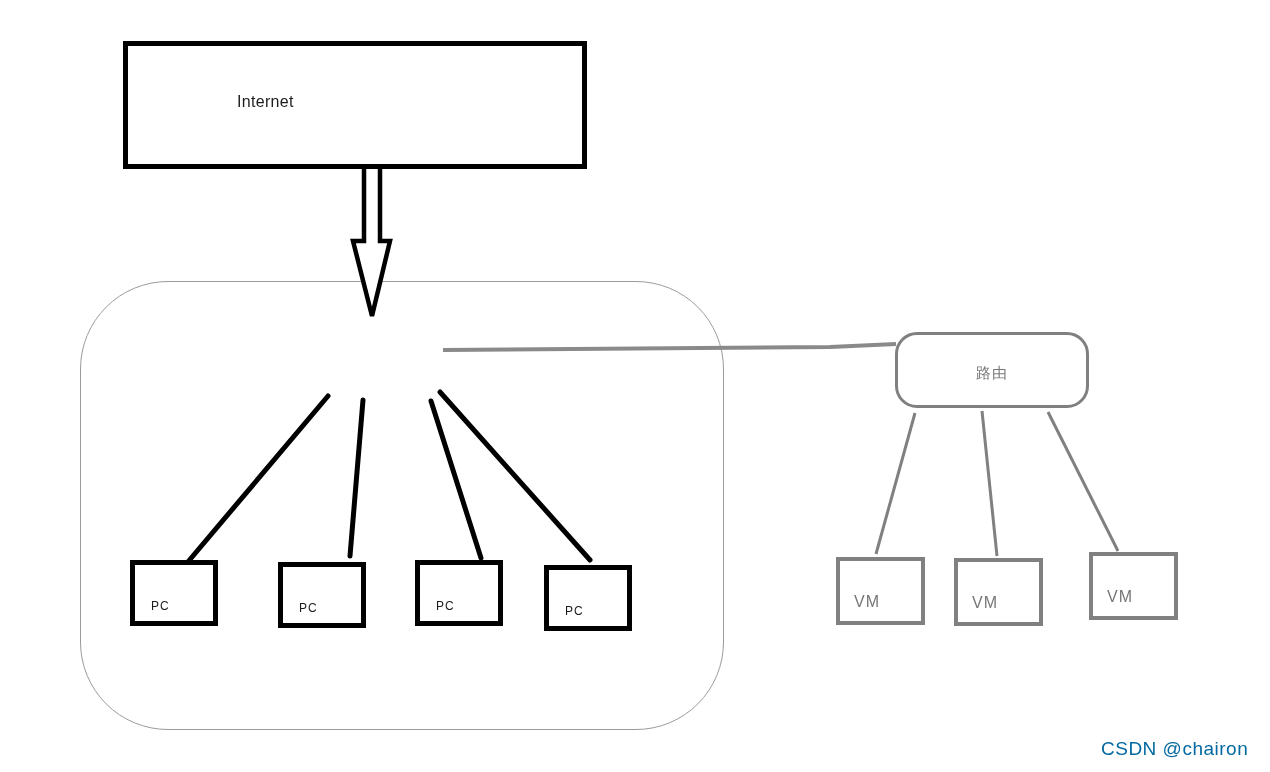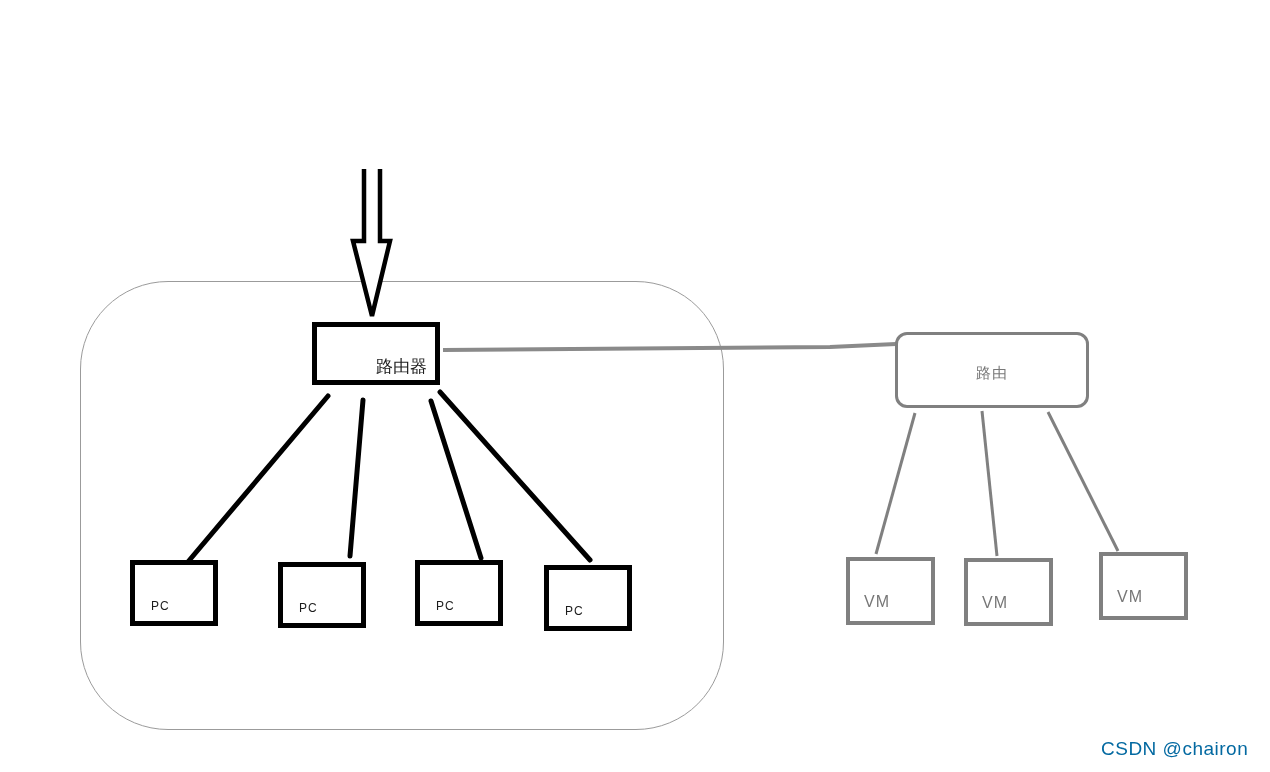--- a/index.html
+++ b/index.html
@@ -6,38 +6,38 @@
   .canvas{
     position:relative;
     width:1270px;height:772px;
     background:#ffffff;
     font-family:"Liberation Sans", sans-serif;
     overflow:hidden;
   }
   .layer{position:absolute;left:0;top:0;}
   .node{position:absolute;background:#ffffff;box-sizing:border-box;}
   .black-node{border:5px solid #000000;color:#1c1c1c;}
-  .gray-node{border:4px solid #808080;color:#777777;margin-left:10px;}
+  .gray-node{border:4px solid #808080;color:#777777;}
   .internet-node{left:123px;top:41px;width:464px;height:128px;}
   .internet-label{position:absolute;left:109px;top:47px;font-size:16px;letter-spacing:.3px;}
   .lan-container{
     position:absolute;left:80px;top:281px;width:642px;height:447px;
     border:1px solid #9b9b9b;border-radius:88px;background:transparent;
   }
   .router-node{left:312px;top:322px;width:128px;height:63px;}
   .router-label{position:absolute;right:8px;top:28px;font-size:17px;}
   .pc-node{width:88px;height:66px;}
   .pc-label{position:absolute;left:16px;bottom:8px;font-size:12px;letter-spacing:1px;}
   .pc1{left:130px;top:560px;}
   .pc2{left:278px;top:562px;}
   .pc3{left:415px;top:560px;}
   .pc4{left:544px;top:565px;}
   .route-node{
     left:895px;top:332px;width:194px;height:76px;
-    border:3px solid #808080;border-radius:12px;
+    border:3px solid #808080;border-radius:22px;
     display:flex;align-items:center;justify-content:center;
     padding-top:6px;font-size:15px;color:#787878;letter-spacing:1px;
   }
   .vm-node{width:89px;height:68px;}
   .vm-label{position:absolute;left:14px;bottom:10px;font-size:16px;letter-spacing:1px;}
   .vm1{left:836px;top:557px;}
   .vm2{left:954px;top:558px;}
   .vm3{left:1089px;top:552px;}
   .watermark{
     position:absolute;left:1101px;top:738px;
@@ -61,24 +61,24 @@
     <line x1="431" y1="401" x2="481" y2="558" stroke="#000000" stroke-width="5" stroke-linecap="round"></line>
     <line x1="440" y1="392" x2="590" y2="560" stroke="#000000" stroke-width="5" stroke-linecap="round"></line>
 
     <path d="M 443 350 L 830 347 L 896 344" fill="none" stroke="#8a8a8a" stroke-width="4"></path>
 
     <line x1="915" y1="413" x2="876" y2="554" stroke="#808080" stroke-width="3"></line>
     <line x1="982" y1="411" x2="997" y2="556" stroke="#808080" stroke-width="3"></line>
     <line x1="1048" y1="412" x2="1118" y2="551" stroke="#808080" stroke-width="3"></line>
   </svg>
 
+  <div class="node black-node internet-node">
+    <span class="internet-label">Internet</span>
+  </div>
 
-  <div class="node black-node router-node">
-    <span class="router-label">路由器</span>
-  </div>
 
   <div class="node black-node pc-node pc1">
     <span class="pc-label">PC</span>
   </div>
   <div class="node black-node pc-node pc2">
     <span class="pc-label">PC</span>
   </div>
   <div class="node black-node pc-node pc3">
     <span class="pc-label">PC</span>
   </div>

